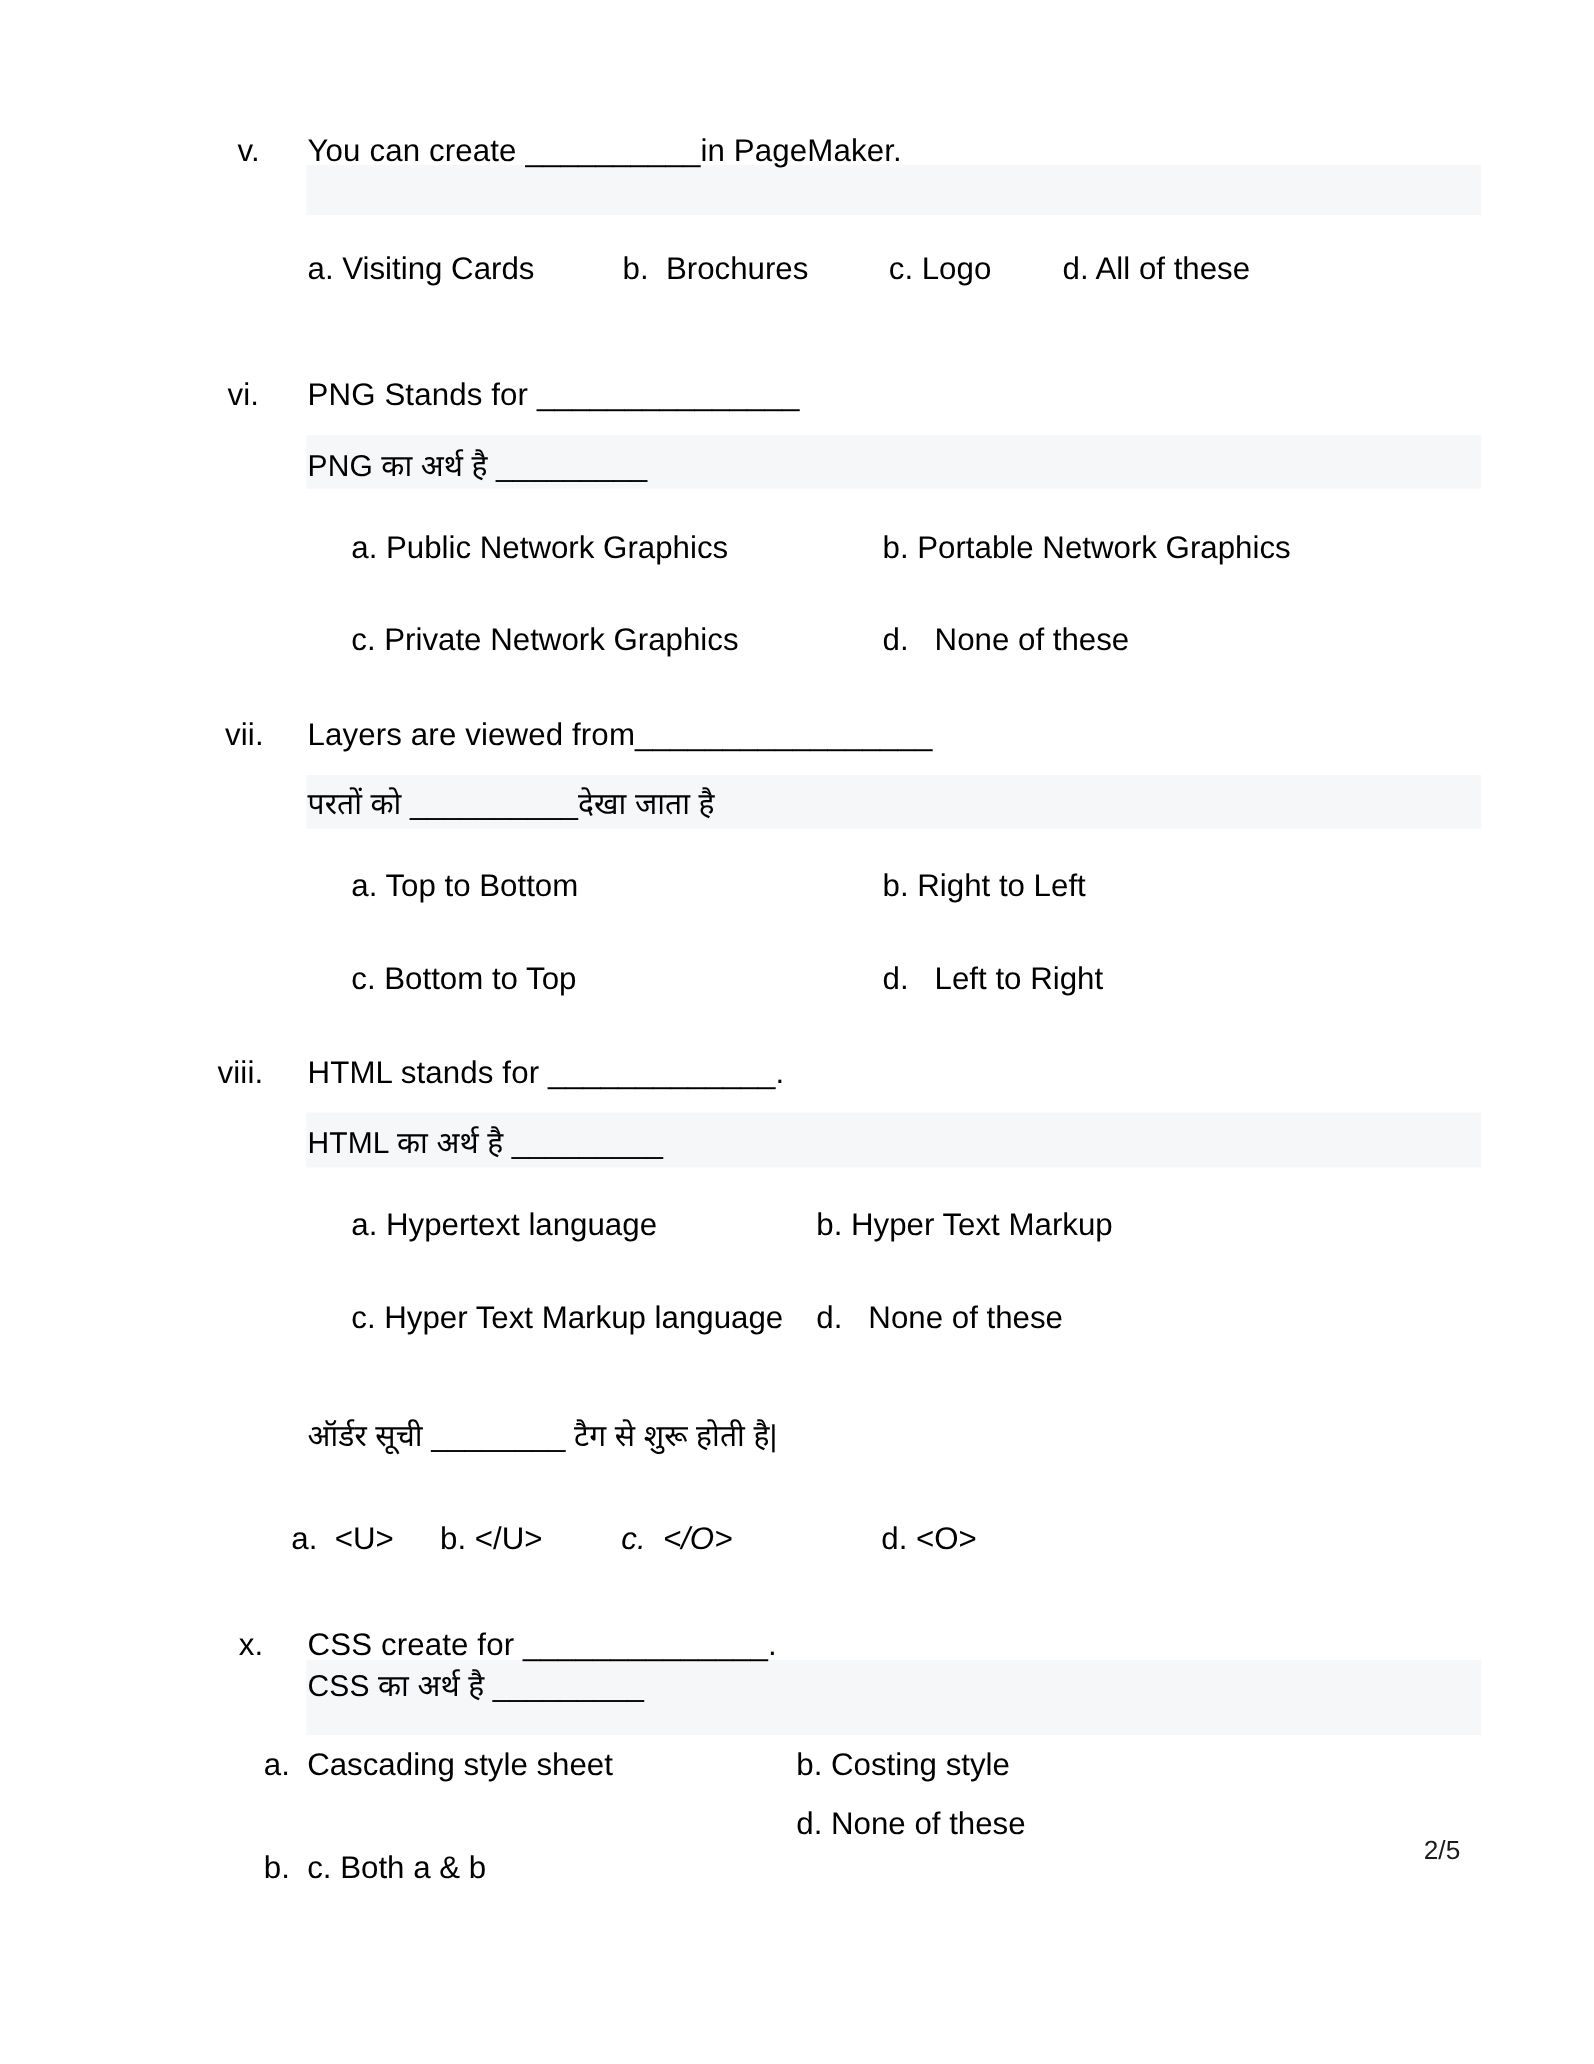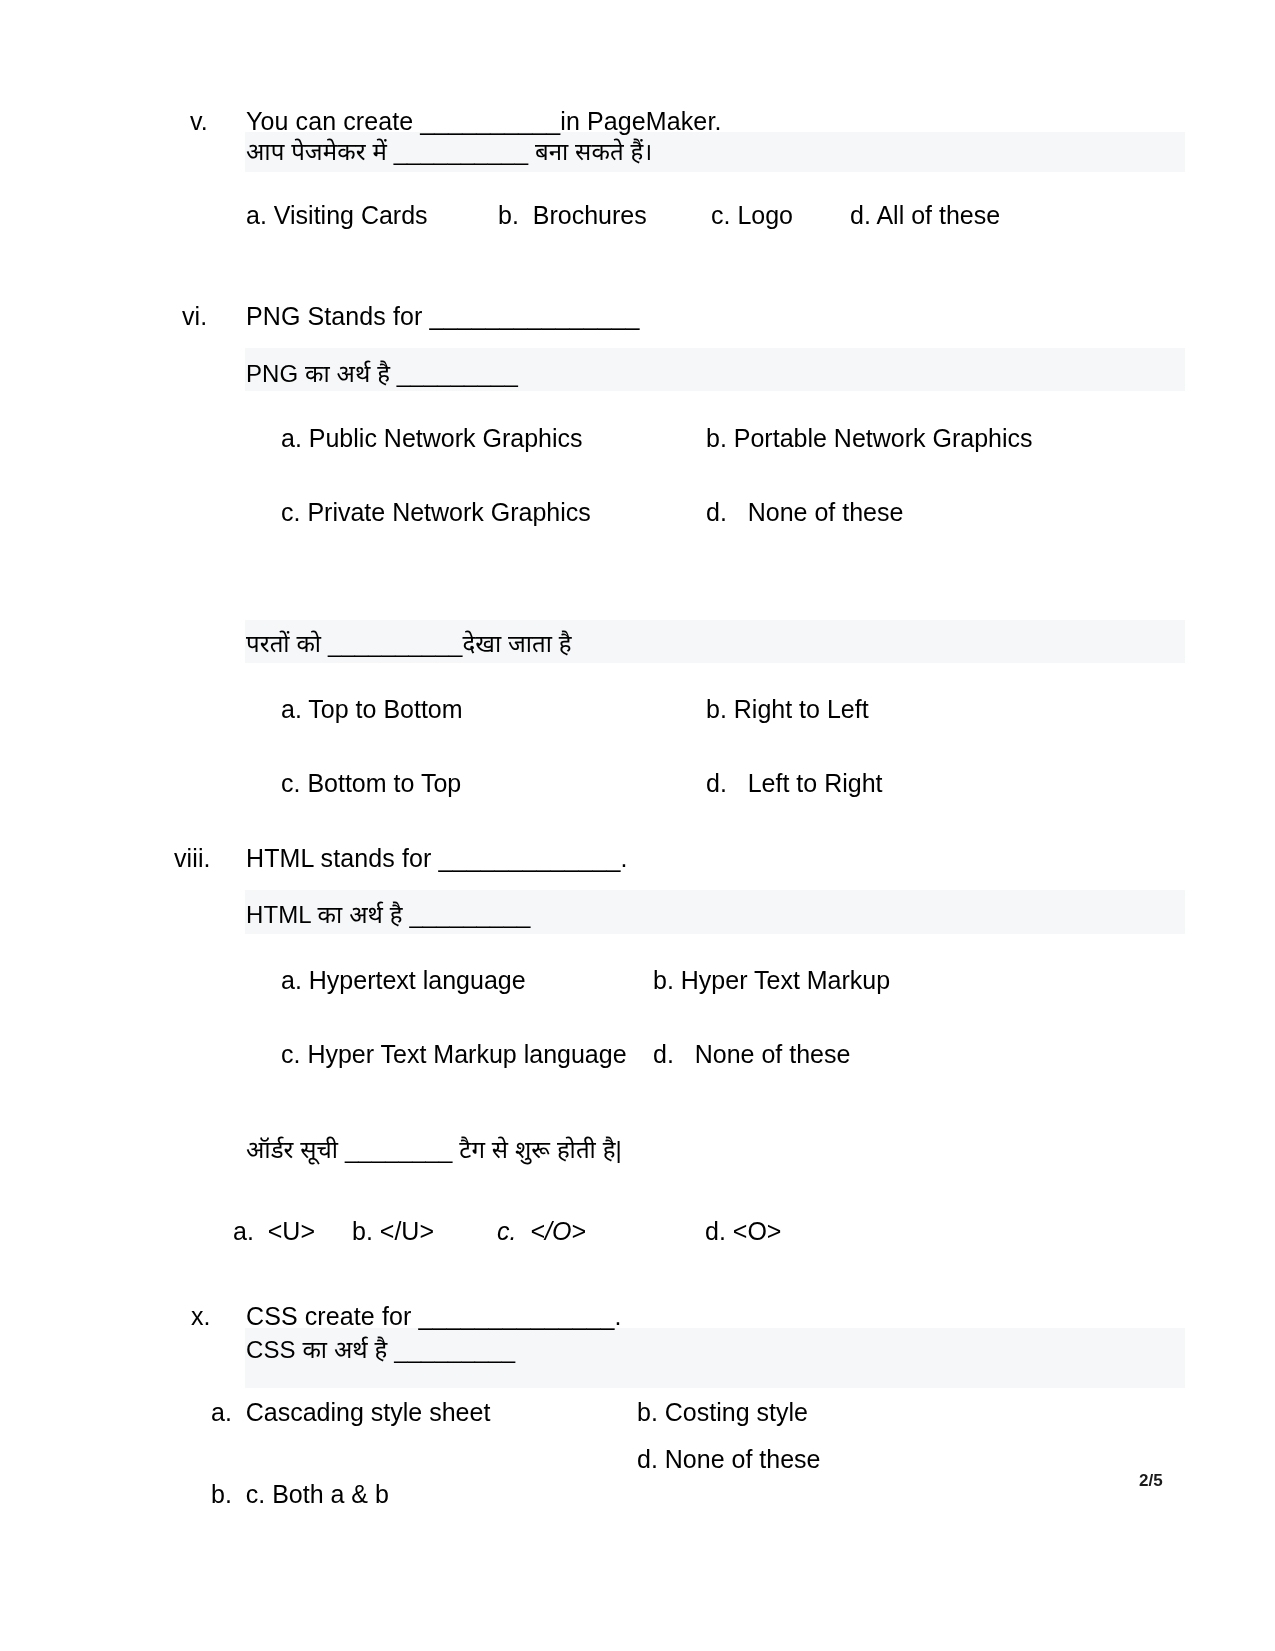--- a/index.html
+++ b/index.html
@@ -53,40 +53,38 @@
 
   .opt {
     position: absolute;
     font-size: 25px;
     line-height: 34px;
     white-space: pre;
   }
 
   .pageno {
     position: absolute;
-    font-size: 17px;
+    font-size: 21px;
     line-height: 26px;
     white-space: pre;
     color: #1a1a1a;
-    font-weight: bold;
   }
 </style>
 </head>
 <body>
 
 <div class="page">
 
   <div class="shade" style="left: 245px; top: 132px; width: 940px; height: 40px; background: rgb(246, 247, 249);"></div>
 
   <div class="row" style="left:190px; top:104px;">
     <span class="marker" style="width:56px;">v.</span>
     <span class="qtext">You can create __________in PageMaker.</span>
   </div>
 
-  <div class="hi" style="left:246px; top:136px;">आप पेजमेकर में __________ बना सकते हैं।</div>
 
   <div class="opt" style="left:246px; top:198px;">a. Visiting Cards</div>
   <div class="opt" style="left:498px; top:198px;">b.  Brochures</div>
   <div class="opt" style="left:711px; top:198px;">c. Logo</div>
   <div class="opt" style="left:850px; top:198px;">d. All of these</div>
 
   <div class="shade" style="left: 245px; top: 348px; width: 940px; height: 43px; background: rgb(246, 247, 249);"></div>
 
   <div class="row" style="left:182px; top:299px;">
     <span class="marker" style="width:64px;">vi.</span>
@@ -95,20 +93,24 @@
 
   <div class="hi" style="left:246px; top:358px;">PNG का अर्थ है _________</div>
 
   <div class="opt" style="left:281px; top:421px;">a. Public Network Graphics</div>
   <div class="opt" style="left:706px; top:421px;">b. Portable Network Graphics</div>
   <div class="opt" style="left:281px; top:495px;">c. Private Network Graphics</div>
   <div class="opt" style="left:706px; top:495px;">d.   None of these</div>
 
   <div class="shade" style="left: 245px; top: 620px; width: 940px; height: 43px; background: rgb(246, 247, 249);"></div>
 
+  <div class="row" style="left:180px; top:571px;">
+    <span class="marker" style="width:66px;">vii.</span>
+    <span class="qtext">Layers are viewed from_________________</span>
+  </div>
 
   <div class="hi" style="left:246px; top:628px;">परतों को __________देखा जाता है</div>
 
   <div class="opt" style="left:281px; top:692px;text-align:center;">a. Top to Bottom</div>
   <div class="opt" style="left:706px; top:692px;">b. Right to Left</div>
   <div class="opt" style="left:281px; top:766px;">c. Bottom to Top</div>
   <div class="opt" style="left:706px; top:766px;">d.   Left to Right</div>
 
   <div class="shade" style="left: 245px; top: 890px; width: 940px; height: 44px; background: rgb(246, 247, 249);"></div>
 

